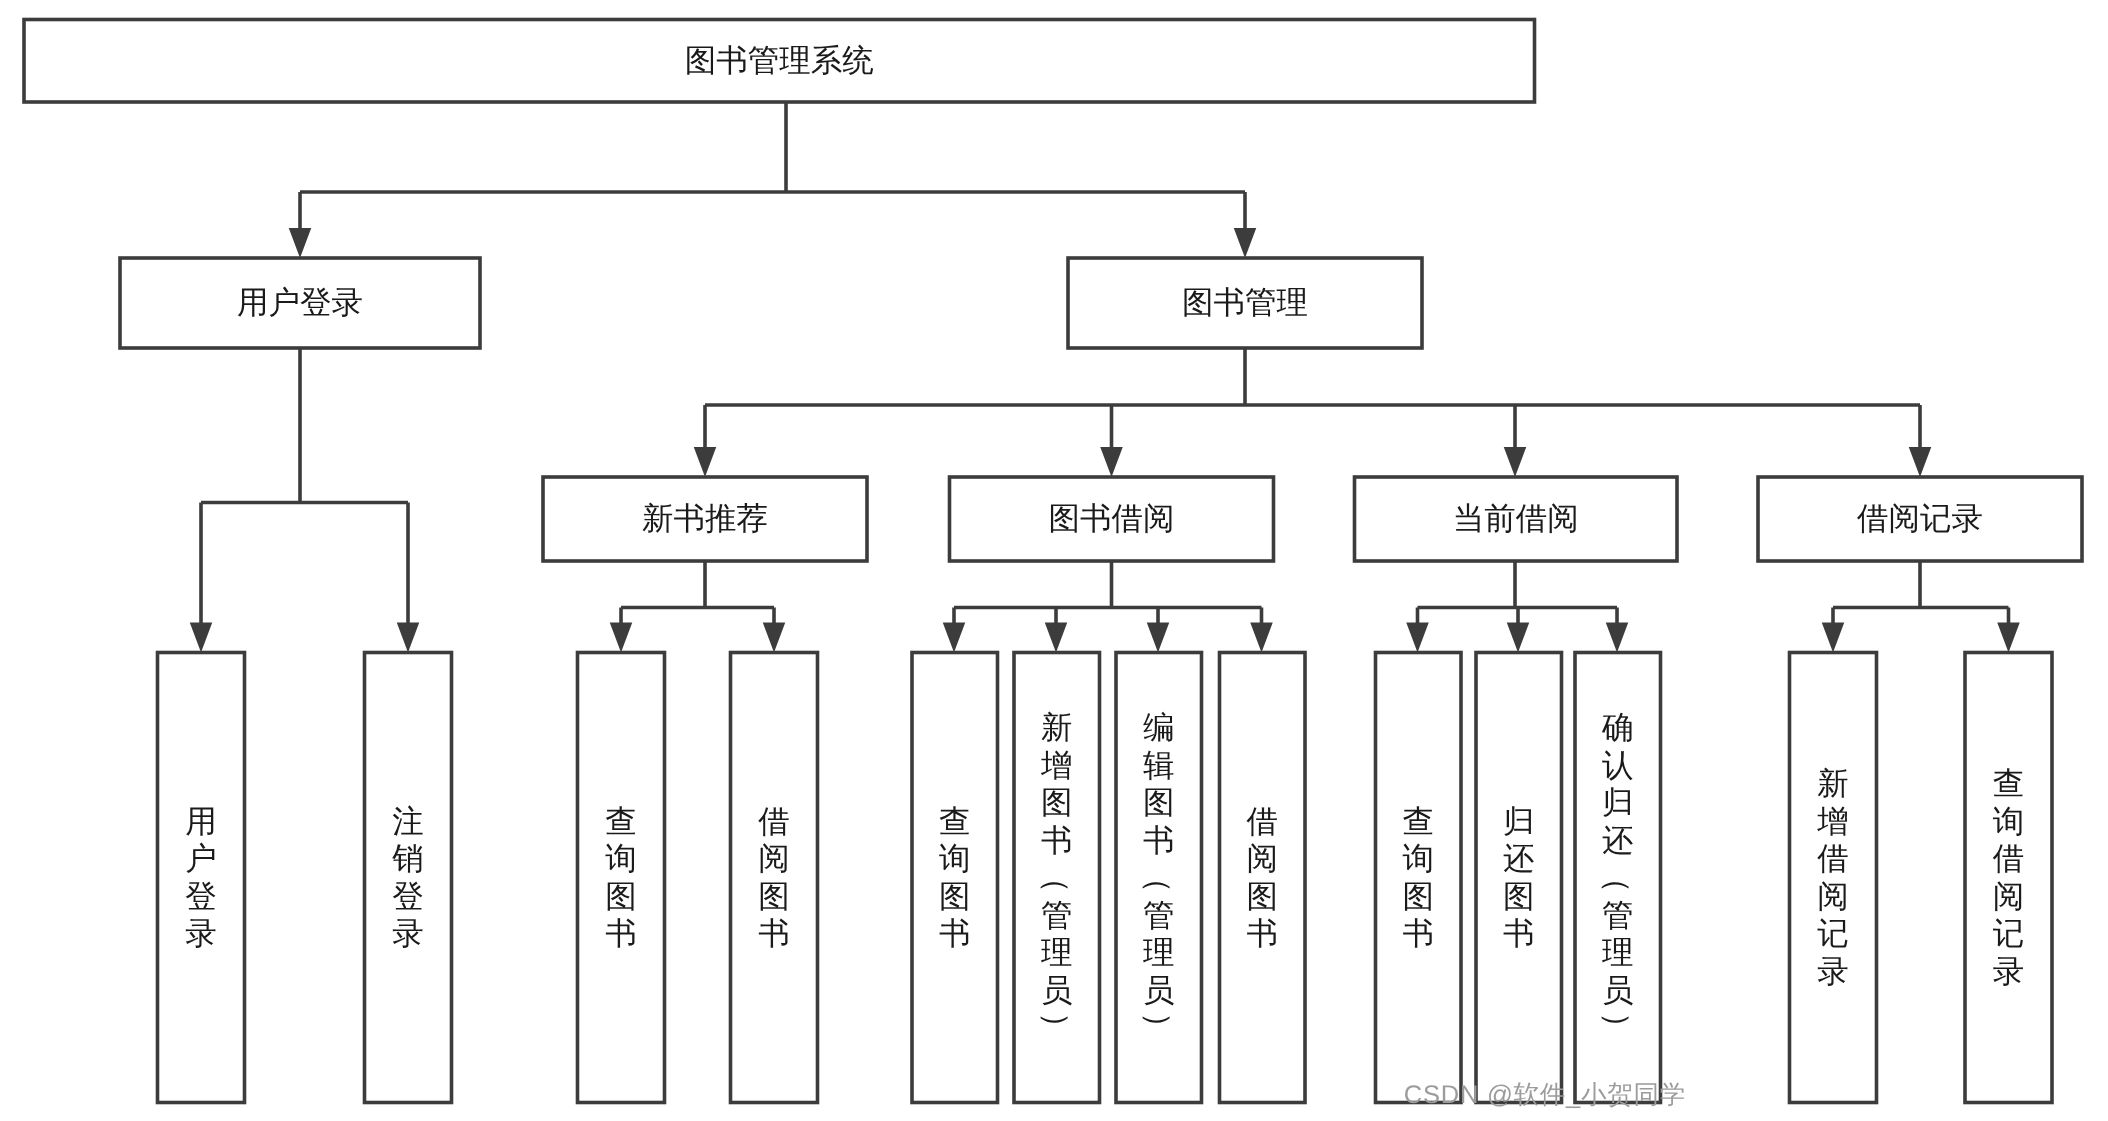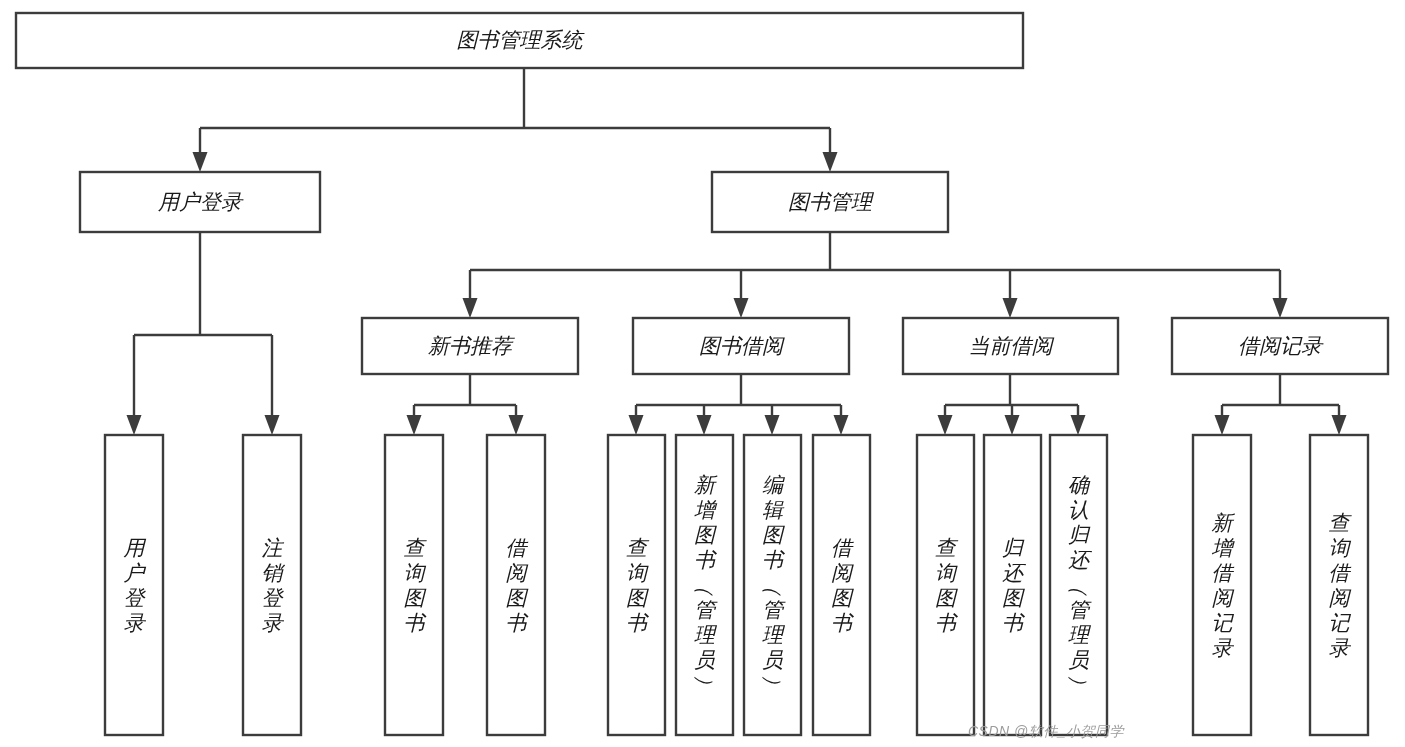--- a/index.html
+++ b/index.html
@@ -11,21 +11,20 @@
     width: 1405px;
     height: 747px;
     font-family: "Liberation Sans", "DejaVu Sans", sans-serif;
     overflow: hidden;
   }
   #diagram-root {
     position: relative;
     width: 1134px;
     height: 747px;
     background: #ffffff;
-    font-style: italic;
   }
   svg.diagram-canvas {
     position: absolute;
     left: 0;
     top: 0;
     width: 1405px;
     height: 747px;
   }
   .node-box {
     fill: #ffffff;
@@ -52,21 +51,21 @@
   }
   .arrow-head {
     fill: #3c3c3c;
     stroke: none;
   }
   .watermark {
     position: absolute;
     right: 10px;
     bottom: 6px;
     font-family: "Liberation Sans", "DejaVu Sans", sans-serif;
-    font-size: 14px;
+    font-size: 17px;
     color: #9c9c9c;
     white-space: nowrap;
     letter-spacing: 0.5px;
     pointer-events: none;
   }
 </style>
 </head>
 <body>
 
 <div id="diagram-root">

